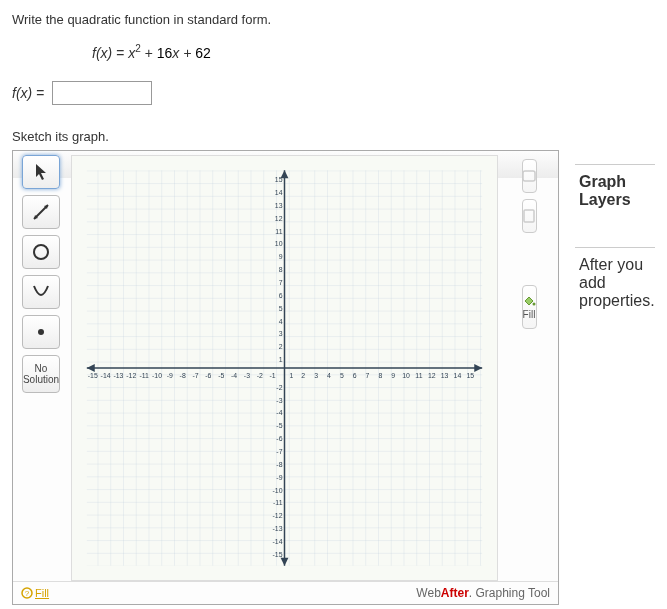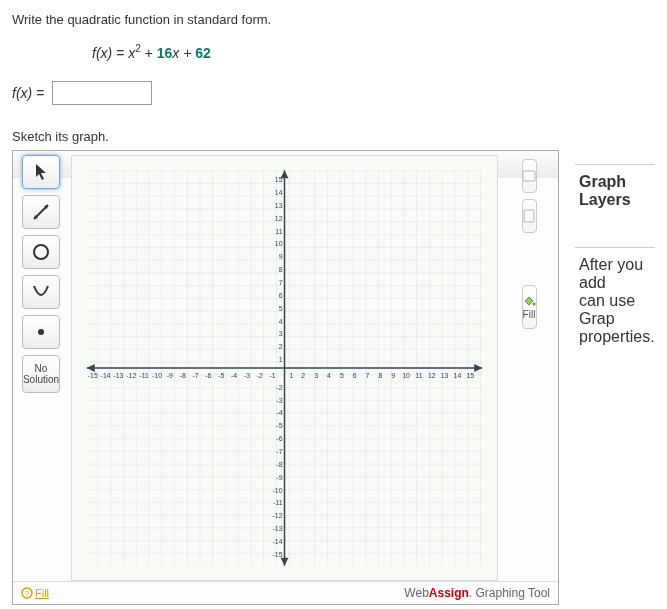--- a/index.html
+++ b/index.html
@@ -2,21 +2,21 @@
 <html><head>
 <meta charset="utf-8">
 <style>
   * { box-sizing: border-box; margin: 0; padding: 0; }
   body { font-family: Arial, sans-serif; font-size: 13px; color: #333; background: #fff; padding: 12px; }
   
   .prompt { font-size: 13px; margin-bottom: 16px; }
   
   .equation { margin-left: 80px; margin-bottom: 20px; font-style: italic; font-size: 14px; }
   .equation sup { font-style: normal; font-size: 10px; }
-  .red { color: #0f766e; font-style: normal; font-weight: bold; }
+  .red { color: #000000; font-style: normal; }
   
   .answer-row { display: flex; align-items: center; gap: 8px; margin-bottom: 24px; }
   .answer-row .lhs { font-style: italic; font-size: 14px; }
   .answer-row input {
     width: 100px; height: 24px; border: 1px solid #999; padding: 2px 4px;
     font-size: 13px;
   }
   
   .sketch-prompt { margin-bottom: 6px; }
   
@@ -235,28 +235,27 @@
     <div class="grapher-foot">
       <span class="help-link">
         <svg width="12" height="12" viewBox="0 0 12 12">
             <circle cx="6" cy="6" r="5" fill="none" stroke="#d6a300" stroke-width="1.5"></circle>
             <text x="6" y="9" font-size="8" text-anchor="middle" fill="#d6a300">?</text>
           </svg>
         <span>Fill</span>
       </span>
       <span class="foot-spacer"></span>
       <span class="brand">
-        <span>Web</span><b>Assign</b><span>. Graphing Tool</span>
+        <span>Web</span><b>After</b><span>. Graphing Tool</span>
       </span>
     </div>
   </div>
 
   <div class="side-panel">
     <div class="panel-box">
       <div class="hdr">Graph Layers</div>
     </div>
     <div class="panel-box">
       <div>After you add</div>
-      <div>can use Grap</div>
       <div>properties.</div>
     </div>
   </div>
 </div>
 
 </body></html>

